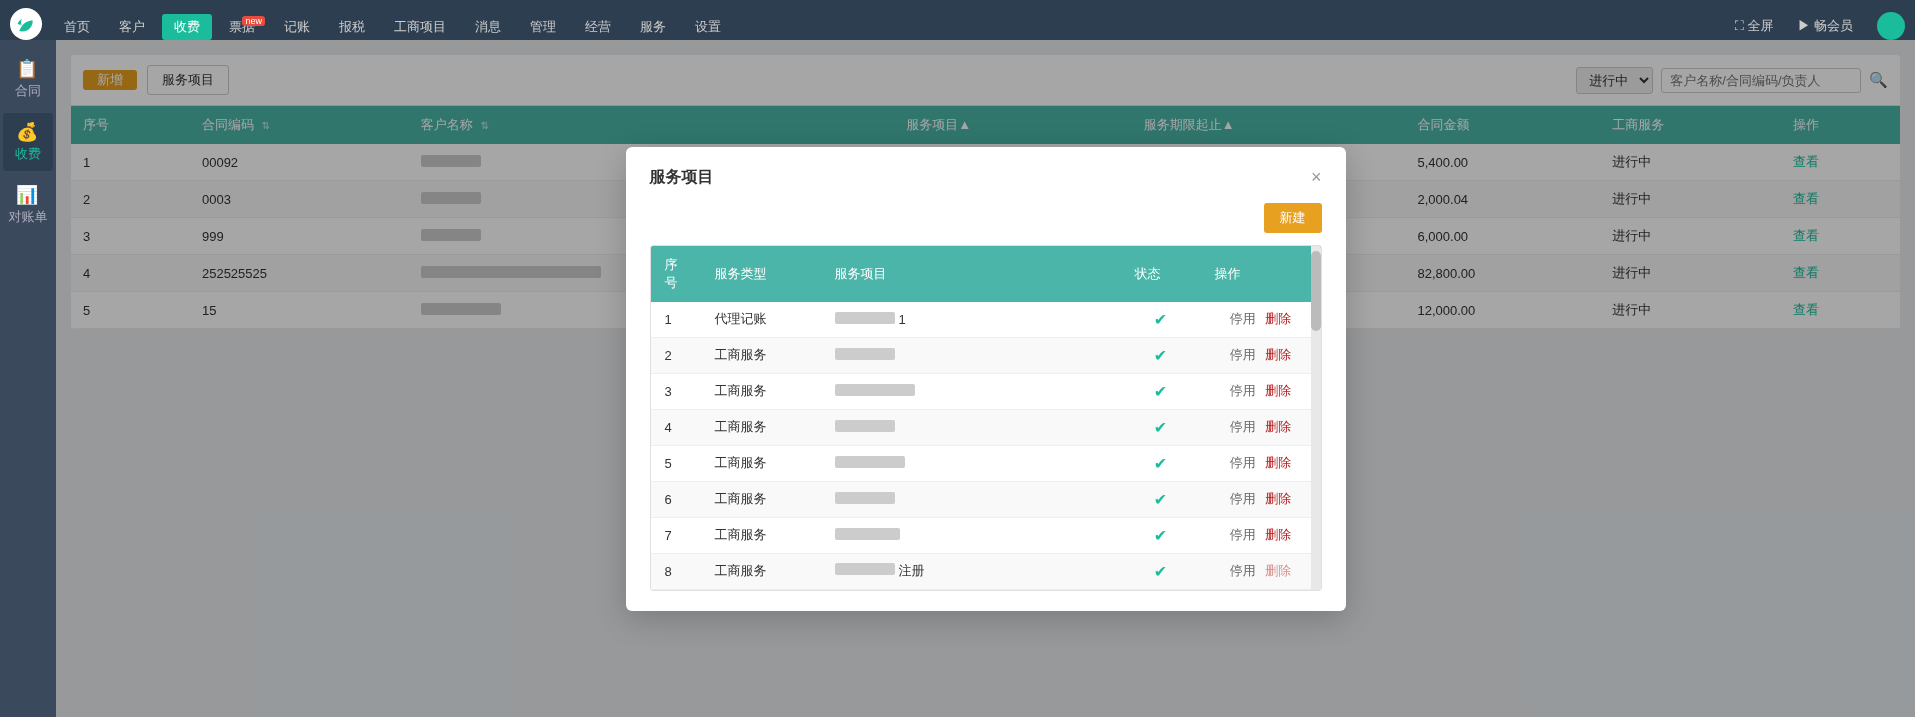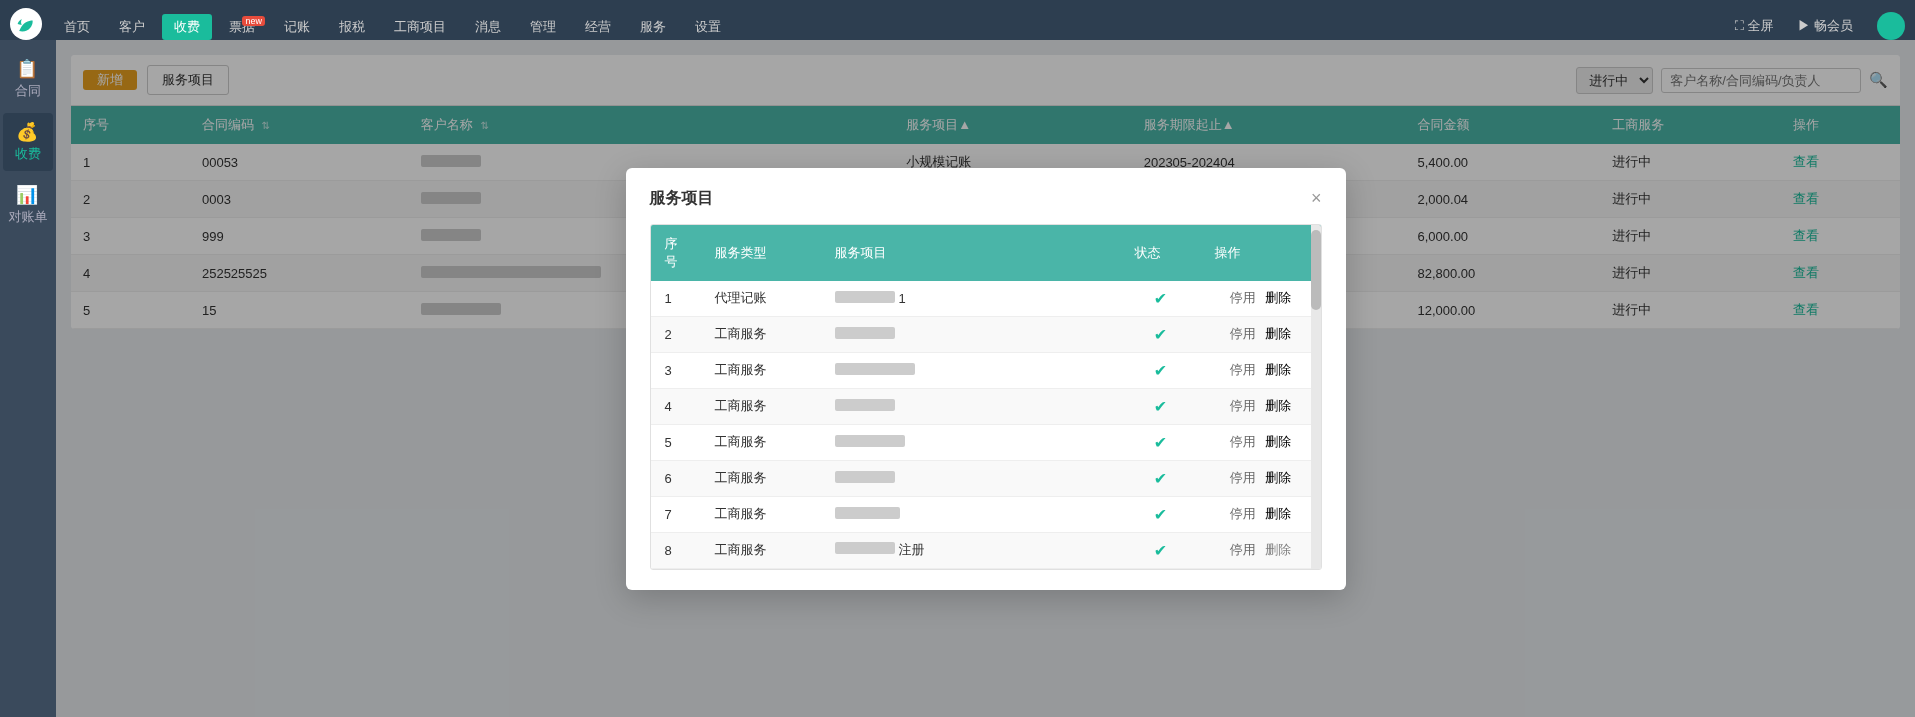--- a/index.html
+++ b/index.html
@@ -211,21 +211,21 @@
     }
     .modal-table { width: 100%; border-collapse: collapse; }
     .modal-table thead tr { background: #4ab5a8; color: #fff; }
     .modal-table thead th { padding: 10px 14px; text-align: left; font-weight: normal; font-size: 13px; }
     .modal-table tbody tr:nth-child(even) { background: #f9f9f9; }
     .modal-table tbody tr:nth-child(odd) { background: #fff; }
     .modal-table tbody td { padding: 8px 14px; color: #333; font-size: 13px; border-bottom: 1px solid #eee; }
 
     .status-check { color: #1abc9c; font-size: 16px; }
     .modal-action { color: #666; cursor: pointer; }
-    .modal-action-del { color: #000000; cursor: pointer; margin-left: 6px; }
+    .modal-action-del { color: #b91c1c; cursor: pointer; margin-left: 6px; }
     .col-seq { width: 50px; }
     .col-type { width: 120px; }
     .col-status { width: 80px; text-align: center; }
     .col-ops { width: 120px; text-align: center; }
   </style>
 </head>
 <body>
 
 <nav class="top-nav">
   <div class="logo">
@@ -301,21 +301,21 @@
             <th>服务项目▲</th>
             <th>服务期限起止▲</th>
             <th>合同金额</th>
             <th>工商服务</th>
             <th>操作</th>
           </tr>
         </thead>
         <tbody>
           <tr>
             <td>1</td>
-            <td>00053</td>
+            <td>00092</td>
             <td><span class="blurred"></span></td>
             <td>小规模记账</td>
             <td>202305-202404</td>
             <td>5,400.00</td>
             <td>进行中</td>
             <td><span class="action-link">查看</span></td>
           </tr>
           <tr>
             <td>2</td>
             <td>0003</td>
@@ -362,20 +362,23 @@
 
     <div class="overlay">
 
       <div class="modal">
 
         <div class="modal-header">
           <span class="modal-title">服务项目</span>
           <button class="modal-close">×</button>
         </div>
 
+        <div class="modal-toolbar">
+          <button class="btn-modal-new">新建</button>
+        </div>
 
         <div class="modal-table-wrap" style="position:relative">
           <table class="modal-table">
             <thead>
               <tr>
                 <th class="col-seq">序号</th>
                 <th class="col-type">服务类型</th>
                 <th>服务项目</th>
                 <th class="col-status">状态</th>
                 <th class="col-ops">操作</th>

